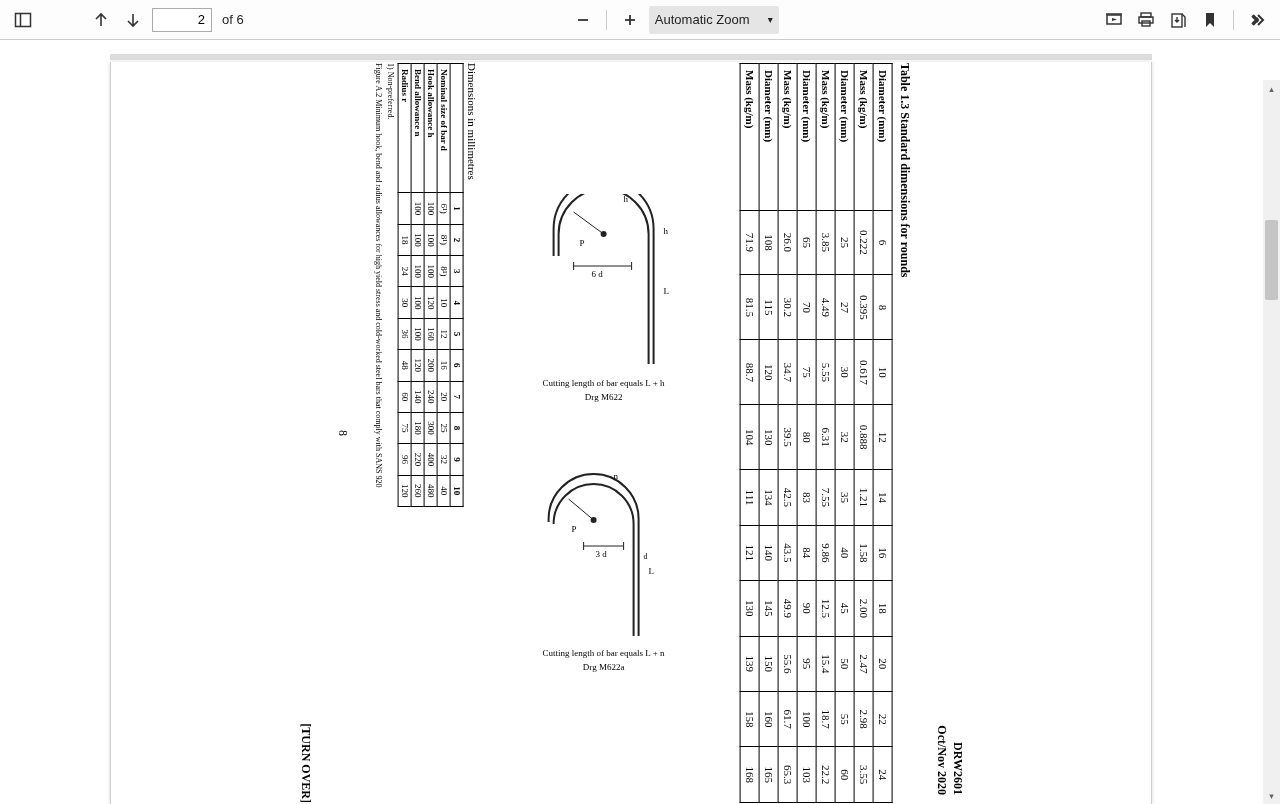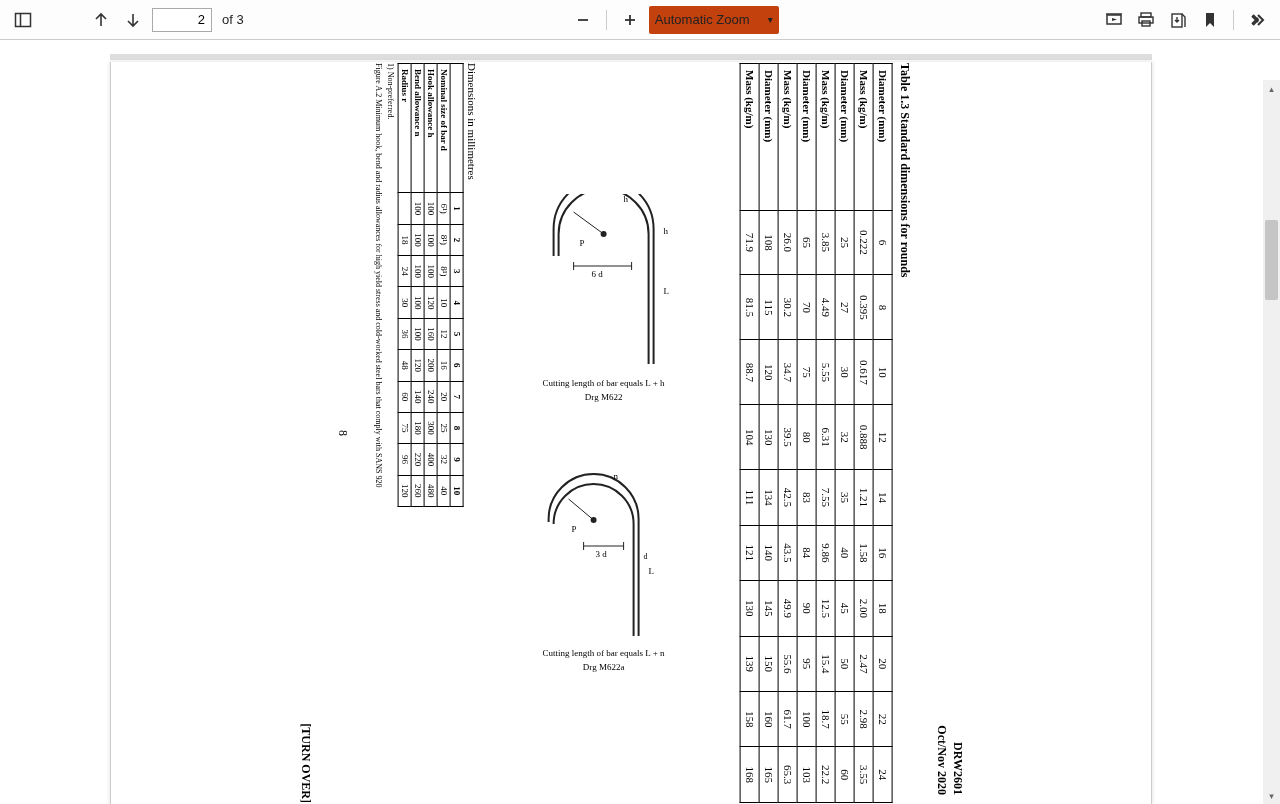--- a/index.html
+++ b/index.html
@@ -34,21 +34,21 @@
   .page-input {
     width: 60px; height: 24px;
     border: 1px solid #aaa;
     text-align: right;
     padding: 0 6px;
     font-size: 13px;
   }
   .page-count { font-size: 13px; color: #222; padding: 0 4px; }
   .spacer { flex: 1; }
   .zoom-select {
-    background: #c2410c;
+    background: #e5e5e5;
     border: none;
     height: 28px;
     padding: 0 6px;
     display: flex; align-items: center;
     gap: 14px;
     font-size: 13px;
     color: #222;
     cursor: pointer;
     border-radius: 2px;
     min-width: 130px;
@@ -212,21 +212,21 @@
     <svg width="16" height="16" viewBox="0 0 16 16">
         <path d="M8 2 L8 14 M3 7 L8 2 L13 7" fill="none" stroke="#333" stroke-width="1.6"></path>
       </svg>
   </div>
   <div class="tb-btn">
     <svg width="16" height="16" viewBox="0 0 16 16">
         <path d="M8 2 L8 14 M3 9 L8 14 L13 9" fill="none" stroke="#333" stroke-width="1.6"></path>
       </svg>
   </div>
   <input class="page-input" value="2" style="">
-  <span class="page-count">of 3</span>
+  <span class="page-count">of 6</span>
   <div class="spacer"></div>
   <div class="tb-btn">
     <svg width="14" height="14" viewBox="0 0 14 14">
         <line x1="2" y1="7" x2="12" y2="7" stroke="#333" stroke-width="1.8"></line>
       </svg>
   </div>
   <div class="tb-sep"></div>
   <div class="tb-btn">
     <svg width="14" height="14" viewBox="0 0 14 14">
         <line x1="2" y1="7" x2="12" y2="7" stroke="#333" stroke-width="1.8"></line>

